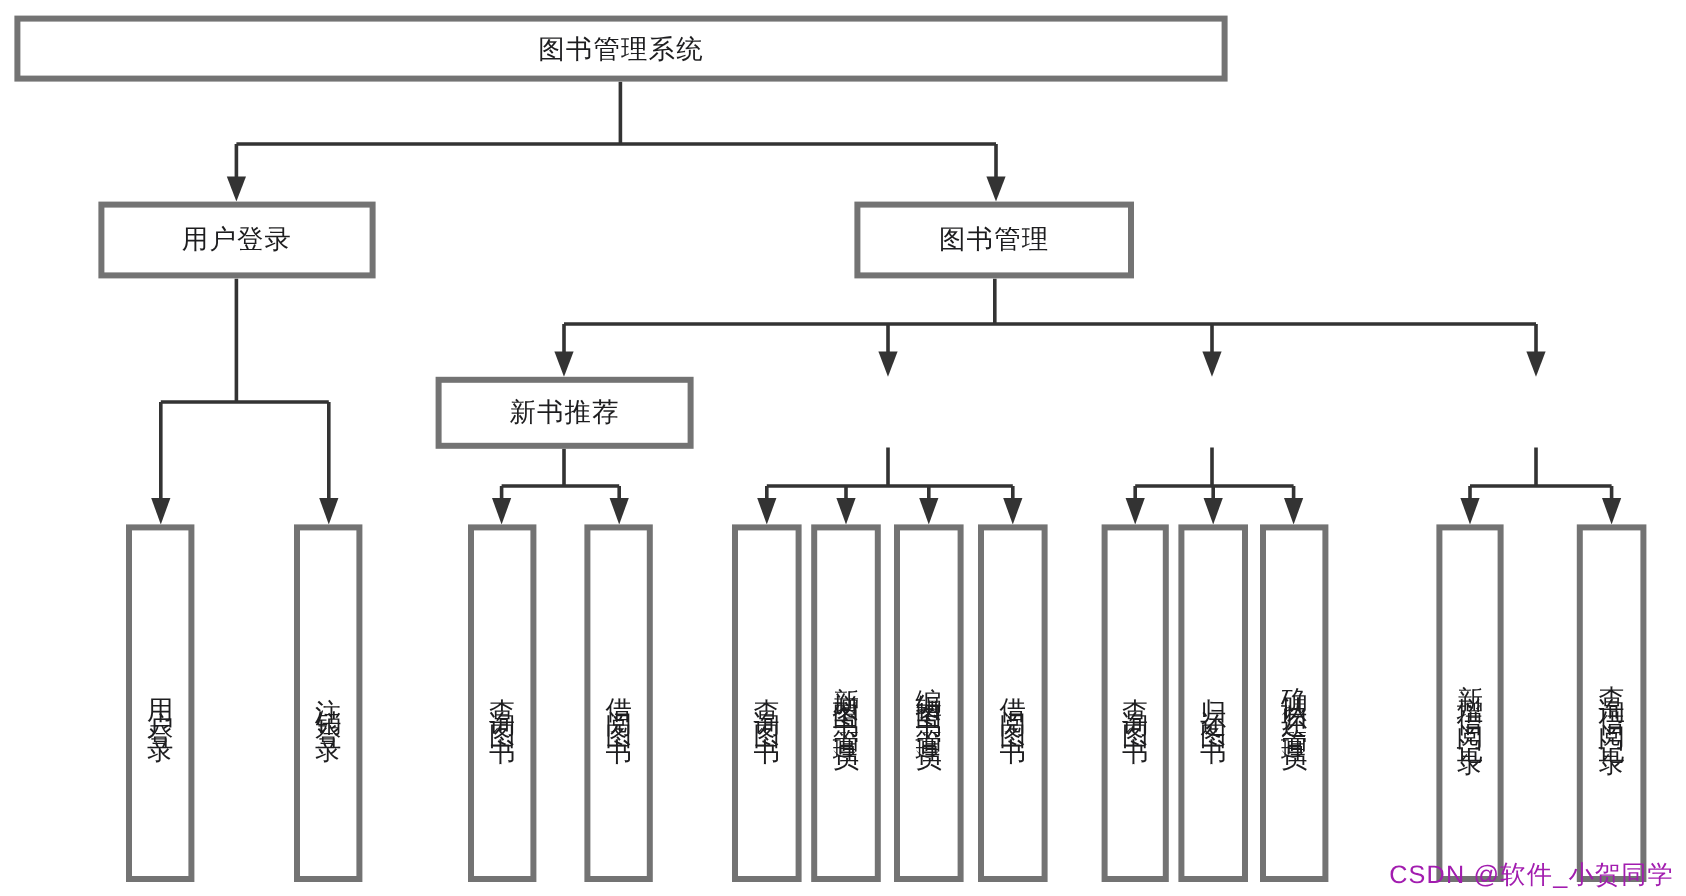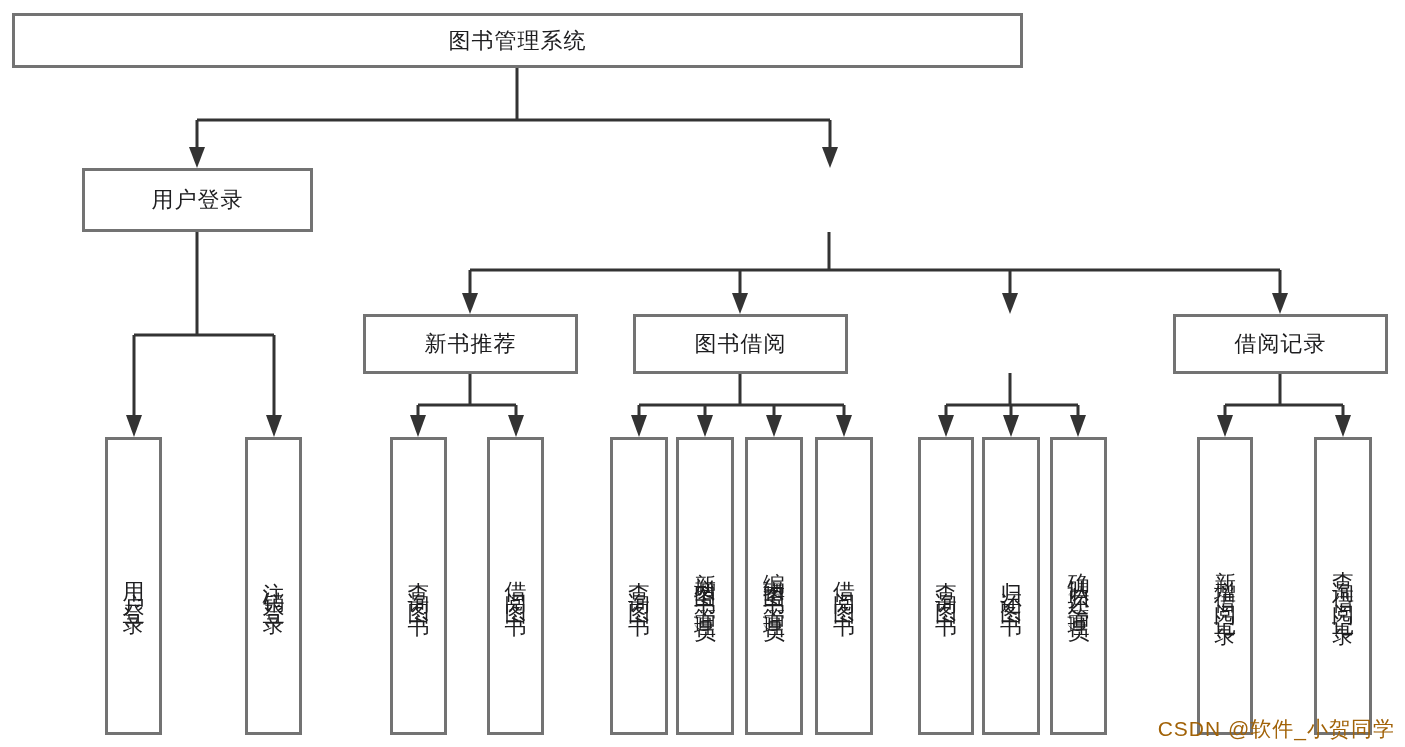--- a/index.html
+++ b/index.html
@@ -18,21 +18,21 @@
   .connectors {
     position: absolute;
     left: 0;
     top: 0;
     z-index: 1;
   }
   .node {
     position: absolute;
     box-sizing: border-box;
     background: #ffffff;
-    border: 3px solid #737373;
+    border: 5px solid #737373;
     display: flex;
     align-items: center;
     justify-content: center;
     color: #1d1d1f;
     z-index: 2;
   }
   .hnode {
     font-size: 22px;
     letter-spacing: 1px;
   }
@@ -48,21 +48,21 @@
     line-height: 1;
   }
   .vnode.long .vtext {
     letter-spacing: 7px;
   }
   .watermark {
     position: absolute;
     right: 10px;
     bottom: 4px;
     font-size: 21px;
-    color: #a16207;
+    color: #a21caf;
     letter-spacing: 1px;
     z-index: 3;
     white-space: nowrap;
     margin-top: 47px;
   }
 </style>
 </head>
 <body>
 
 <div class="canvas">
@@ -114,29 +114,26 @@
     </g>
   </svg>
 
   <div class="node hnode" style="left:12px; top:13px; width:1011px; height:55px;">
     <span>图书管理系统</span>
   </div>
 
   <div class="node hnode" style="left:82px; top:168px; width:231px; height:64px;">
     <span>用户登录</span>
   </div>
+  <div class="node hnode" style="left:712px; top:168px; width:233px; height:64px;">
+    <span>图书管理</span>
+  </div>
 
   <div class="node hnode" style="left:363px; top:314px; width:215px; height:60px;justify-content:center;">
     <span>新书推荐</span>
-  </div>
-  <div class="node hnode" style="left:633px; top:314px; width:215px; height:60px;">
-    <span>图书借阅</span>
-  </div>
-  <div class="node hnode" style="left:1173px; top:314px; width:215px; height:60px;">
-    <span>借阅记录</span>
   </div>
 
   <div class="node vnode" style="left:105px;">
     <span class="vtext">用户登录</span>
   </div>
   <div class="node vnode" style="left:245px;">
     <span class="vtext">注销登录</span>
   </div>
 
   <div class="node vnode" style="left:390px;">

